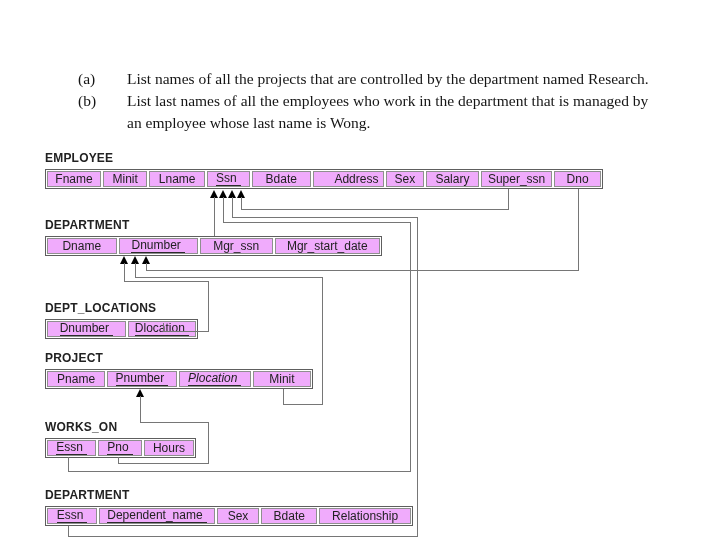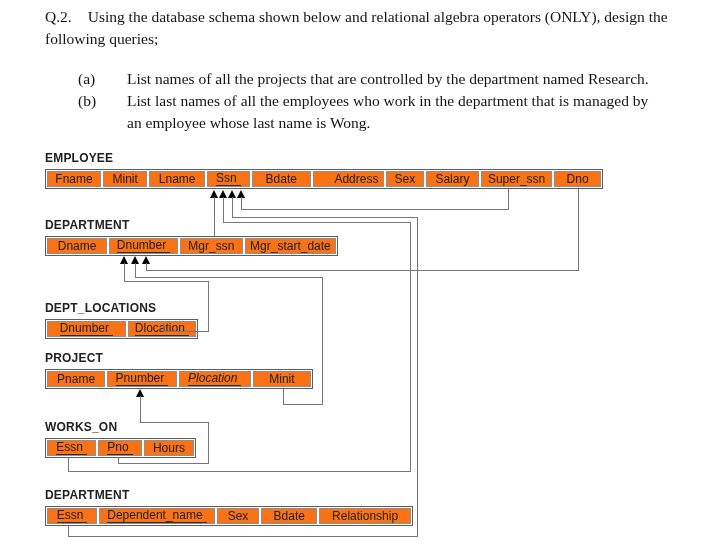--- a/index.html
+++ b/index.html
@@ -12,39 +12,36 @@
   .parts{position:absolute;left:78px;top:68px;width:590px;font-size:15.5px;line-height:22px;}
   .part{display:flex;}
   .part .plabel{width:49px;flex:0 0 49px;}
   .part .ptext{width:536px;flex:0 0 536px;}
 
   
   .tbl{position:absolute;}
   .tbl-name{height:14px;margin-bottom:4px;font-family:"Liberation Sans",sans-serif;
             font-size:12px;font-weight:bold;color:#222;letter-spacing:.2px;}
   .row{display:flex;gap:2px;padding:1px;border:1px solid #5e5e5e;background:#fff;box-sizing:border-box;height:20px;}
-  .cell{border:1px solid #8f8f8f;background:#f97316;box-sizing:border-box;height:16px;
+  .cell{border:1px solid #8f8f8f;background:#f0abfc;box-sizing:border-box;height:16px;
         display:flex;align-items:center;justify-content:center;
         font-family:"Liberation Sans",sans-serif;font-size:12px;color:#222;white-space:nowrap;overflow:hidden;}
   .u{border-bottom:1px solid #2b2b2b;padding:0 4px 0 0;line-height:13px;}
 
   
   .vl{position:absolute;width:1px;background:#767676;}
   .hl{position:absolute;height:1px;background:#767676;}
   .ah{position:absolute;width:0;height:0;border-left:4px solid transparent;
       border-right:4px solid transparent;border-bottom:8px solid #000;}
 </style>
 </head>
 <body>
 
 <div class="page">
 
-  <div class="intro">
-    <span class="qnum">Q.2.</span><span>Using the database schema shown below and relational algebra operators (ONLY), design the following queries;</span>
-  </div>
 
   <div class="parts">
     <div class="part">
       <div class="plabel">(a)</div>
       <div class="ptext">List names of all the projects that are controlled by the department named Research.</div>
     </div>
     <div class="part">
       <div class="plabel">(b)</div>
       <div class="ptext">List last names of all the employees who work in the department that is managed by an employee whose last name is Wong.</div>
     </div>
@@ -81,21 +78,21 @@
           <span>Super_ssn</span>
         </div>
       <div class="cell" style="flex:50 0 0;">
           <span>Dno</span>
         </div>
     </div>
   </div>
 
   <div class="tbl" style="left:45px;top:218px;">
     <div class="tbl-name">DEPARTMENT</div>
-    <div class="row" style="width:293px;">
+    <div class="row" style="width:337px;">
       <div class="cell" style="flex:62 0 0;">
           <span>Dname</span>
         </div>
       <div class="cell" style="flex:71 0 0;">
           <span class="u">Dnumber</span>
         </div>
       <div class="cell" style="flex:65 0 0;">
           <span>Mgr_ssn</span>
         </div>
       <div class="cell" style="flex:95 0 0;">

